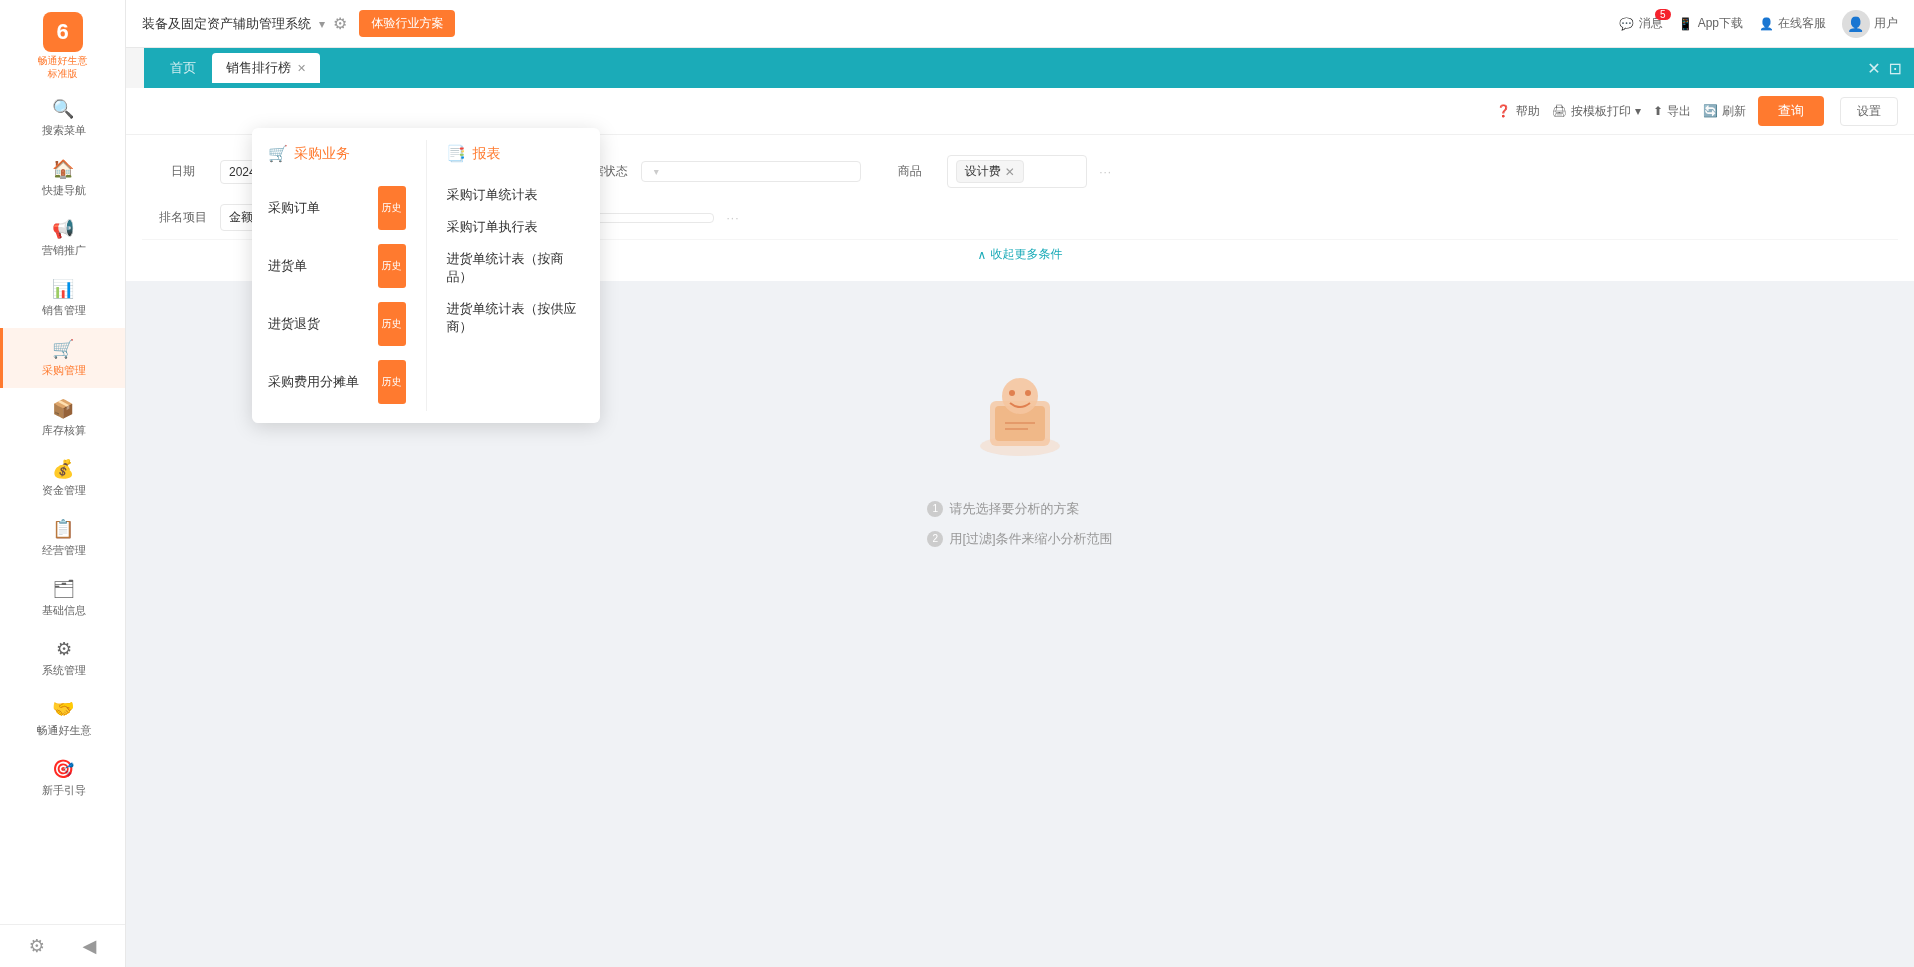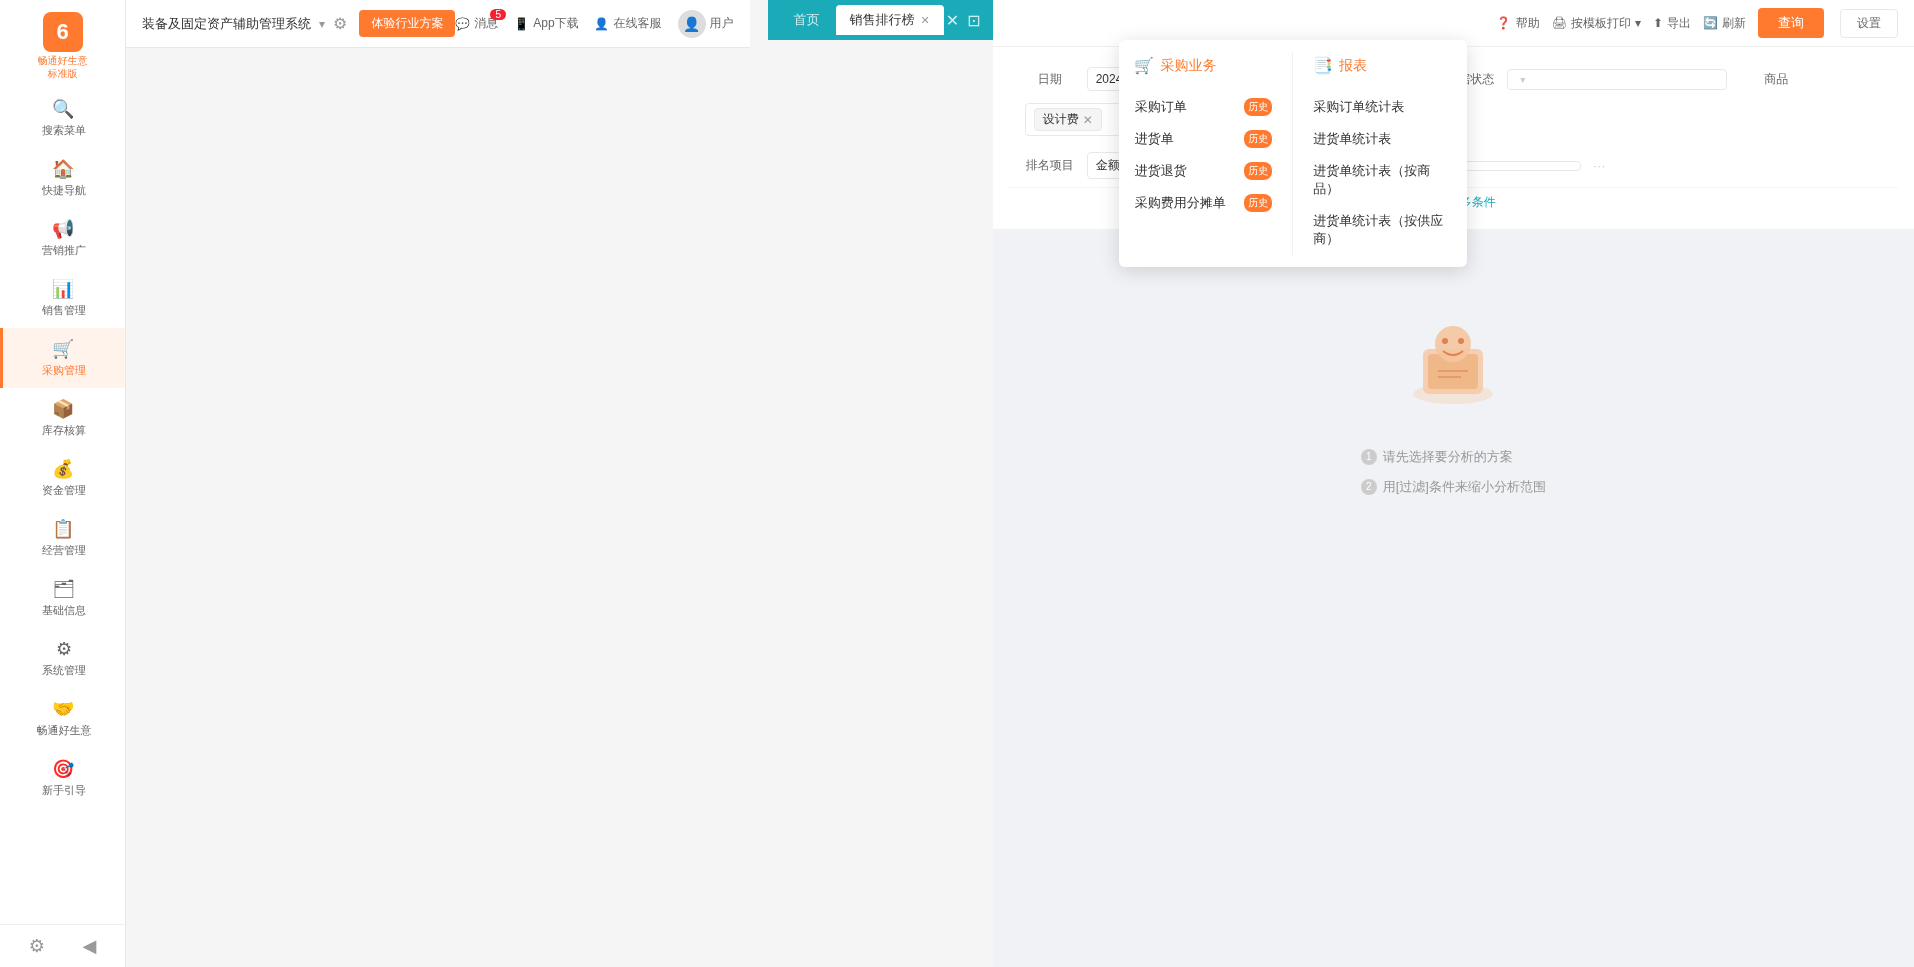--- a/index.html
+++ b/index.html
@@ -16,21 +16,21 @@
 
     .sidebar-nav { flex: 1; overflow-y: auto; }
     .sidebar-item { display: flex; flex-direction: column; align-items: center; padding: 10px 4px; cursor: pointer; color: #666; transition: all 0.2s; border-left: 3px solid transparent; }
     .sidebar-item.active { color: #ff7a2f; background: #fff3ec; border-left-color: #ff7a2f; }
     .sidebar-item .s-icon { font-size: 18px; margin-bottom: 3px; }
     .sidebar-item .s-label { font-size: 11px; text-align: center; }
     .sidebar-bottom { display: flex; padding: 10px; justify-content: space-around; border-top: 1px solid #eee; }
     .sidebar-bottom-icon { font-size: 18px; color: #999; cursor: pointer; }
 
     
-    .main-area { flex: 1; display: flex; flex-direction: row; overflow: hidden; }
+    .main-area { flex: 1; display: flex; flex-direction: column; overflow: hidden; }
 
     
     .topbar { height: 48px; background: #fff; display: flex; align-items: center; padding: 0 16px; border-bottom: 1px solid #e8e8e8; flex-shrink: 0; }
     .topbar-system-name { font-size: 13px; color: #333; margin-right: 8px; }
     .topbar-dropdown { color: #999; margin-right: 8px; cursor: pointer; font-size: 12px; }
     .topbar-gear { font-size: 16px; color: #999; cursor: pointer; margin-right: 12px; }
     .topbar-industry-btn { background: #ff7a2f; color: #fff; border: none; border-radius: 4px; padding: 5px 12px; font-size: 12px; cursor: pointer; }
     .topbar-right { margin-left: auto; display: flex; align-items: center; gap: 16px; }
     .topbar-right-item { display: flex; align-items: center; gap: 4px; color: #666; font-size: 12px; cursor: pointer; position: relative; }
     .topbar-right-item .badge { position: absolute; top: -6px; right: -8px; background: #f5222d; color: #fff; border-radius: 10px; font-size: 10px; padding: 0 4px; min-width: 16px; text-align: center; }
@@ -68,21 +68,21 @@
     .empty-state-img { font-size: 80px; margin-bottom: 16px; }
     .empty-state-text { color: #999; font-size: 13px; line-height: 2; text-align: center; }
 
     
     .dropdown-menu { position: absolute; top: 40px; left: 126px; background: #fff; border-radius: 6px; box-shadow: 0 4px 20px rgba(0,0,0,0.15); z-index: 1000; display: flex; min-width: 340px; padding: 12px 0; }
     .dropdown-col { flex: 1; padding: 0 16px; }
     .dropdown-col-title { font-size: 14px; color: #ff7a2f; font-weight: 500; margin-bottom: 12px; display: flex; align-items: center; gap: 6px; padding: 4px 0; }
     .dropdown-col-title .col-icon { font-size: 16px; }
     .dropdown-col-divider { width: 1px; background: #f0f0f0; margin: 0 4px; }
     .dropdown-menu-item { display: flex; align-items: center; justify-content: space-between; padding: 7px 0; cursor: pointer; color: #333; font-size: 13px; }
-    .history-badge { background: #ff7a2f; color: #fff; border-radius: 8px; font-size: 10px; padding: 2px 4px; }
+    .history-badge { background: #ff7a2f; color: #fff; border-radius: 3px; font-size: 10px; padding: 15px 4px; }
 
     .select-dropdown-icon { color: #ccc; font-size: 10px; }
   </style>
 </head>
 <body>
 
 <div class="app-container">
 
   <div class="sidebar">
     <div class="sidebar-logo">
@@ -320,21 +320,21 @@
         <div class="dropdown-col-divider"></div>
         <div class="dropdown-col">
           <div class="dropdown-col-title">
             <span class="col-icon">📑</span>
             <span>报表</span>
           </div>
           <div class="dropdown-menu-item">
             <span>采购订单统计表</span>
           </div>
           <div class="dropdown-menu-item">
-            <span>进货单统计表</span>
+            <span>采购订单执行表</span>
           </div>
           <div class="dropdown-menu-item">
             <span>进货单统计表（按商品）</span>
           </div>
           <div class="dropdown-menu-item">
             <span>进货单统计表（按供应商）</span>
           </div>
         </div>
       </div>
     </div>

